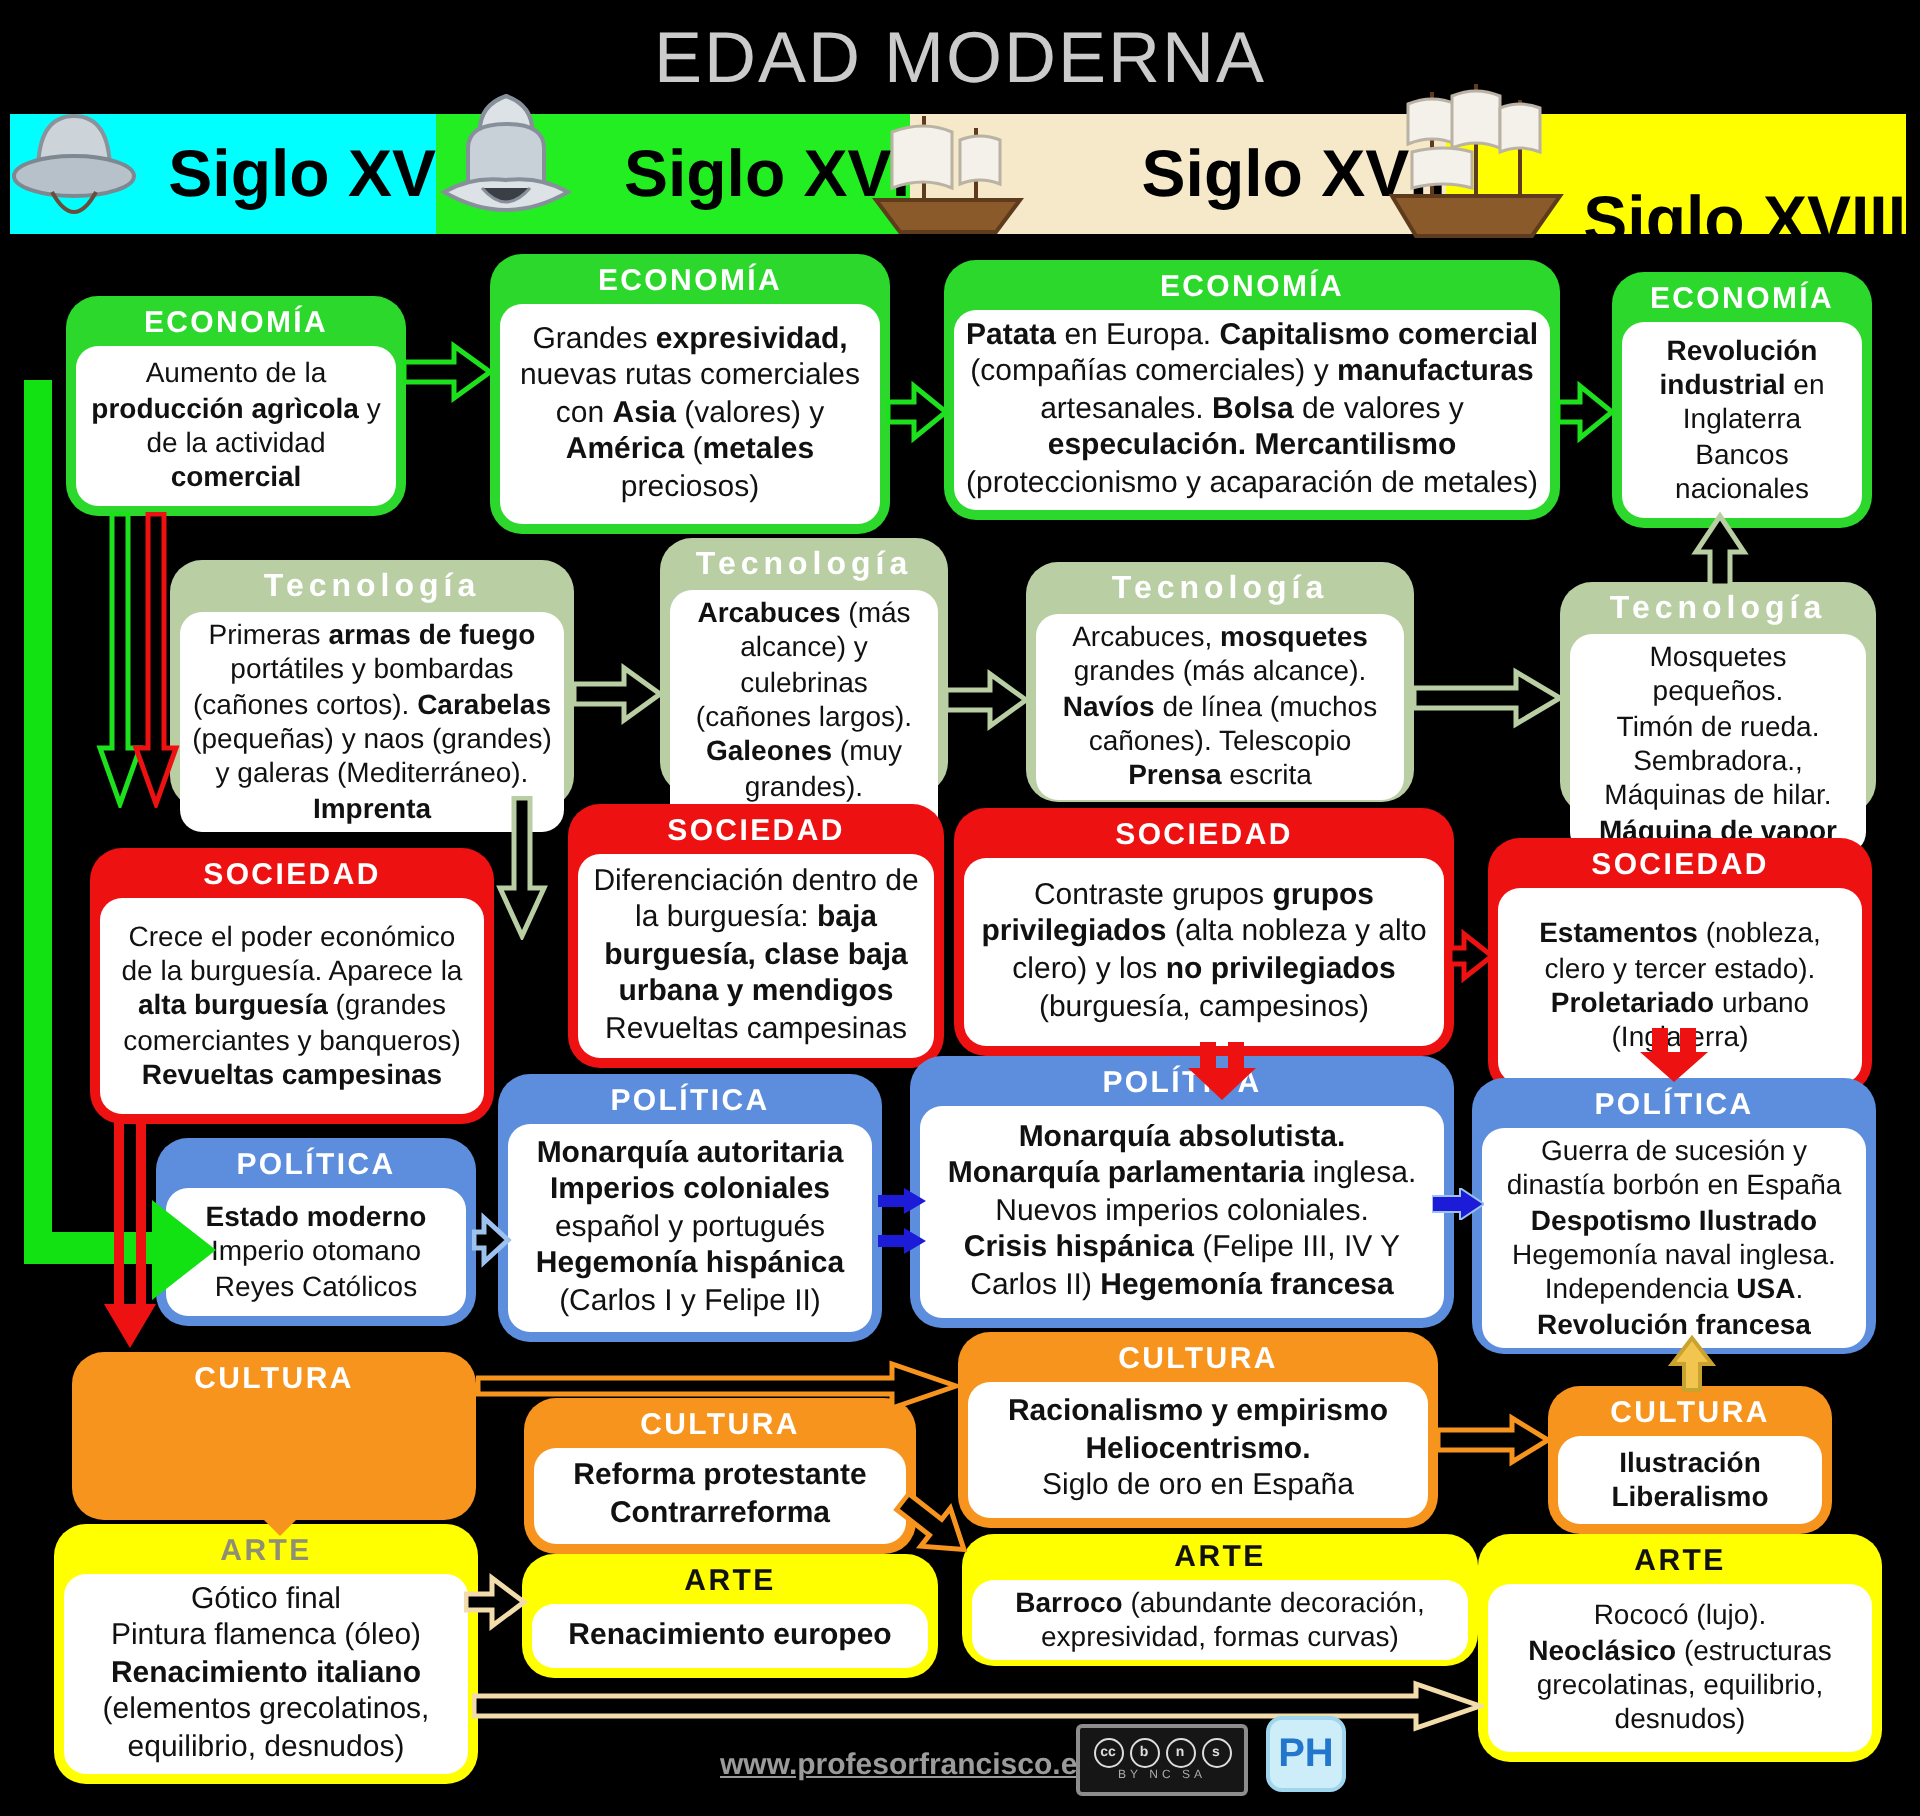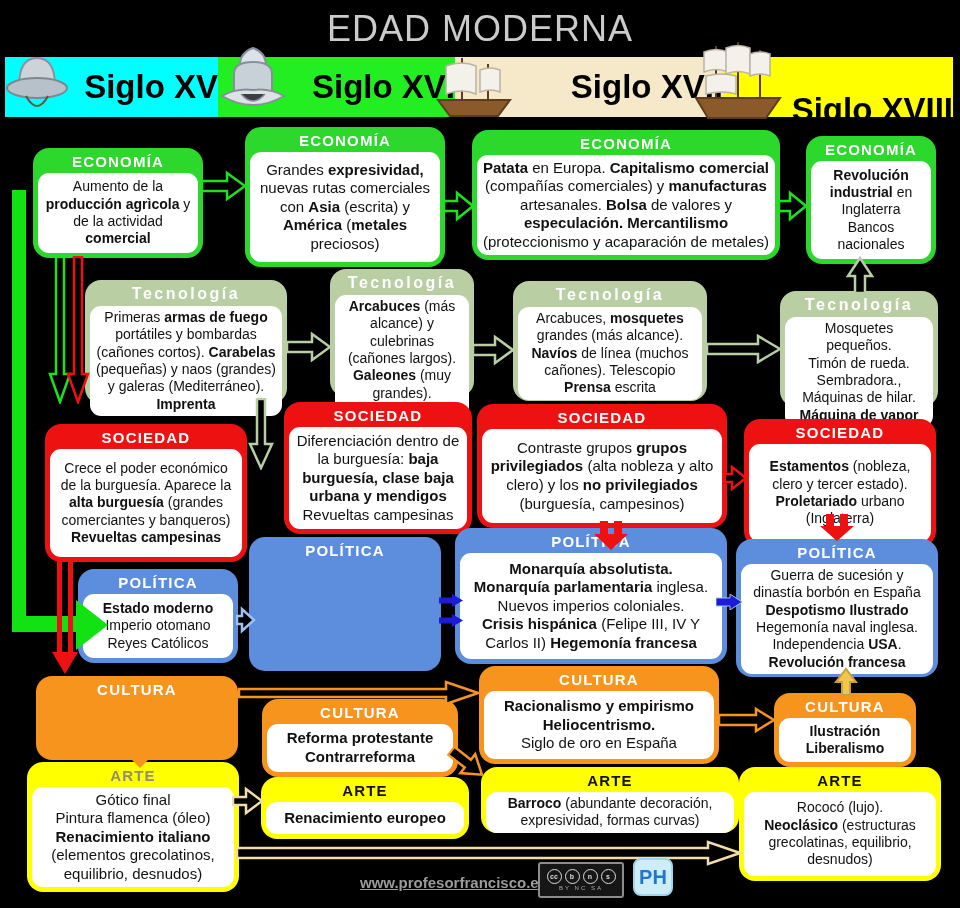--- a/index.html
+++ b/index.html
@@ -22,21 +22,21 @@
        color:#fff;padding:2px 0 3px 0;white-space:nowrap;}
   .panel{flex:1 1 auto;background:#fff;border-radius:11px;display:flex;align-items:center;justify-content:center;padding:3px 6px;}
   .body-text{text-align:center;font-size:14px;line-height:1.24;color:#111;}
   .lg .body-text{font-size:15px;}
   .eco{background:#2cd82c;}
   .tec{background:#b9cfa3;}
   .tec .hdr{letter-spacing:2.5px;font-size:16px;}
   .soc{background:#ee1111;}
   .pol{background:#5d8ede;}
   .cul{background:#f7941e;}
-  .art{background:#ffff00;}
+  .art{background:#ffff00;justify-content:center;}
   .art .hdr{color:#111;}
   .art-gray .hdr{color:#8f8f74;}
   
   .arrow{position:absolute;}
   
   .footer-url{position:absolute;left:360px;top:874px;font-size:15px;font-weight:700;
      color:#9b9b9b;text-decoration:underline;}
   .cc-badge{position:absolute;left:538px;top:862px;width:86px;height:36px;background:#161616;
      border:2px solid #8d8d8d;border-radius:3px;box-sizing:border-box;
      display:flex;flex-direction:column;align-items:center;justify-content:center;}
@@ -99,21 +99,21 @@
 
   <div class="box eco" style="left:33px;top:148px;width:170px;height:110px;">
     <div class="hdr">ECONOMÍA</div>
     <div class="panel">
         <div class="body-text"><span>Aumento de la </span><b>producción agrìcola</b><span> y de la actividad </span><b>comercial</b></div>
       </div>
   </div>
   <div class="box eco lg" style="left:245px;top:127px;width:200px;height:140px;">
     <div class="hdr">ECONOMÍA</div>
     <div class="panel">
-        <div class="body-text"><span>Grandes </span><b>expresividad,</b><span> nuevas rutas comerciales con </span><b>Asia</b><span> (escrita) y </span><b>América</b><span> (</span><b>metales</b><span> preciosos)</span></div>
+        <div class="body-text"><span>Grandes </span><b>expresividad,</b><span> nuevas rutas comerciales con </span><b>Asia</b><span> (valores) y </span><b>América</b><span> (</span><b>metales</b><span> preciosos)</span></div>
       </div>
   </div>
   <div class="box eco lg" style="left:472px;top:130px;width:308px;height:130px;">
     <div class="hdr">ECONOMÍA</div>
     <div class="panel">
         <div class="body-text"><b>Patata</b><span> en Europa. </span><b>Capitalismo comercial</b><span> (compañías comerciales) y </span><b>manufacturas</b><span> artesanales. </span><b>Bolsa</b><span> de valores y </span><b>especulación. Mercantilismo</b><span> (proteccionismo y acaparación de metales)</span></div>
       </div>
   </div>
   <div class="box eco" style="left:806px;top:136px;width:130px;height:128px;">
     <div class="hdr">ECONOMÍA</div>
@@ -173,20 +173,23 @@
   </div>
 
   <div class="box pol" style="left:78px;top:569px;width:160px;height:94px;">
     <div class="hdr">POLÍTICA</div>
     <div class="panel">
         <div class="body-text"><b>Estado moderno</b><br><span>Imperio otomano</span><br><span>Reyes Católicos</span></div>
       </div>
   </div>
   <div class="box pol lg" style="left:249px;top:537px;width:192px;height:134px;">
     <div class="hdr">POLÍTICA</div>
+    <div class="panel">
+        <div class="body-text"><b>Monarquía autoritaria</b><br><b>Imperios coloniales</b><br><span>español y portugués</span><br><b>Hegemonía hispánica</b><br><span>(Carlos I y Felipe II)</span></div>
+      </div>
   </div>
   <div class="box pol lg" style="left:455px;top:528px;width:272px;height:136px;">
     <div class="hdr">POLÍTICA</div>
     <div class="panel">
         <div class="body-text"><b>Monarquía absolutista.</b><br><b>Monarquía parlamentaria</b><span> inglesa.</span><br><span>Nuevos imperios coloniales.</span><br><b>Crisis hispánica</b><span> (Felipe III, IV Y Carlos II) </span><b>Hegemonía francesa</b></div>
       </div>
   </div>
   <div class="box pol" style="left:736px;top:539px;width:202px;height:138px;">
     <div class="hdr">POLÍTICA</div>
     <div class="panel">

